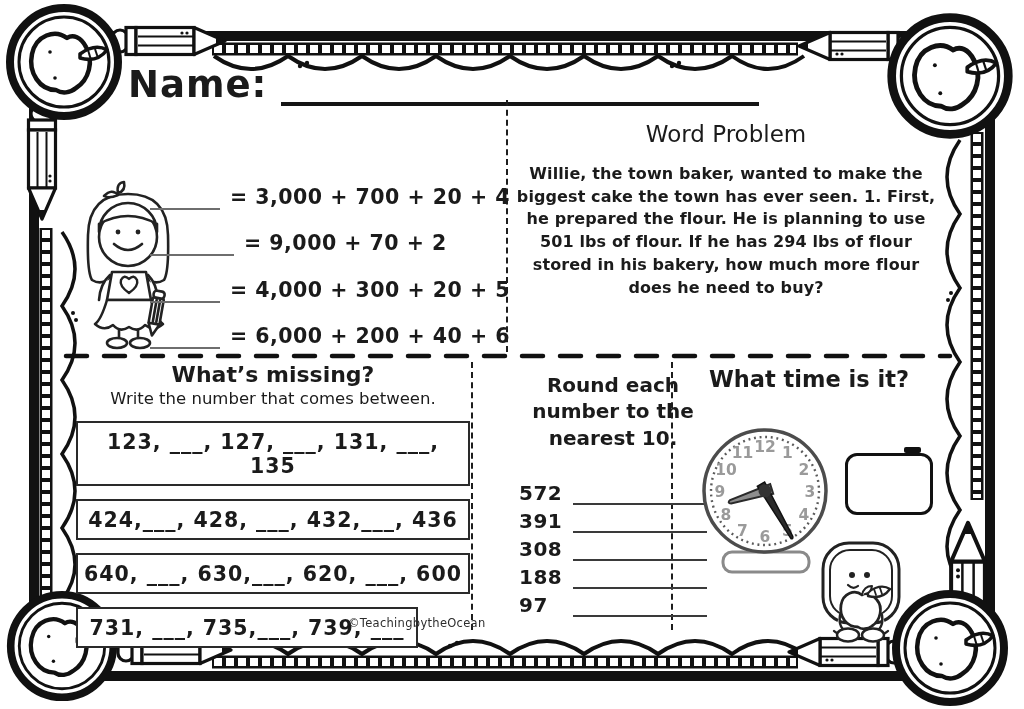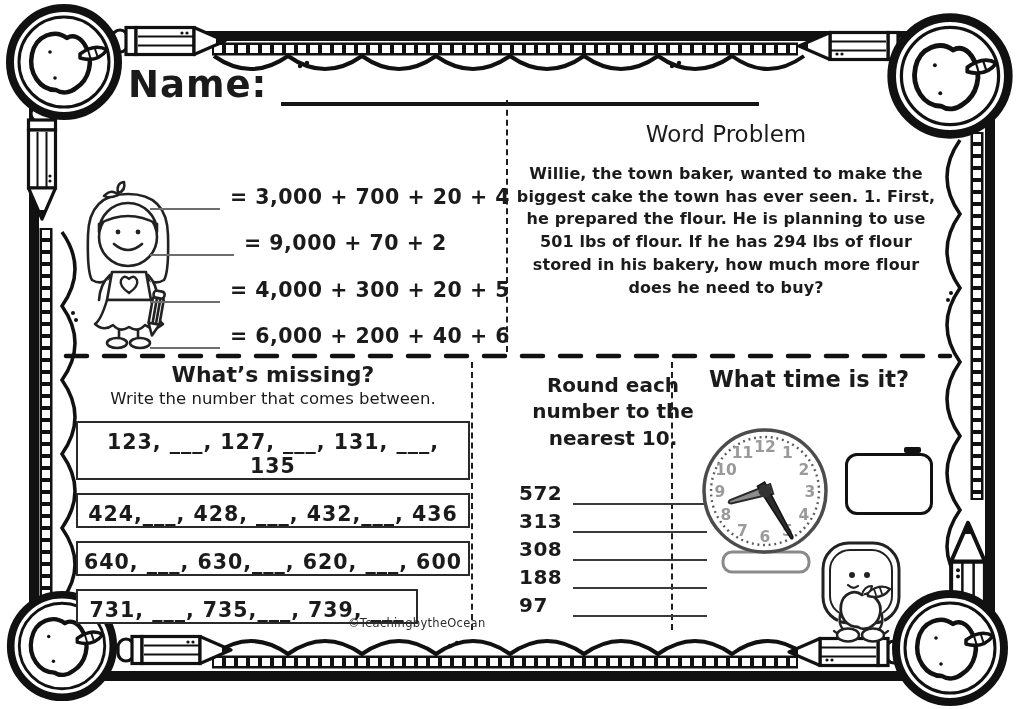--- a/index.html
+++ b/index.html
@@ -33,21 +33,21 @@
   .vdiv-top{left:506px;top:100px;height:252px;}
   .vdiv-b1{left:471px;top:362px;height:268px;}
   .vdiv-b2{left:671px;top:362px;height:268px;}
 
   
   .missing{left:76px;top:362px;width:394px;}
   .ms-title{text-align:center;font-size:22px;font-weight:800;}
   .ms-sub{text-align:center;font-size:16.5px;font-weight:500;margin-top:2px;}
   .num-box{border:2px solid #2a2a2a;background:#fff;text-align:center;
            font-size:20.5px;font-weight:600;letter-spacing:1px;
-           padding:7px 4px 0 4px;margin-top:13px;}
+           padding:7px 4px 6px 4px;margin-top:13px;}
   .num-box.narrow{width:330px;}
   .credit{left:348px;top:616px;font-size:11.5px;font-weight:500;color:#2c2c2c;letter-spacing:0.3px;}
 
   
   .rounding{left:480px;top:372px;width:188px;margin-left:39px;}
   .rd-title{text-align:center;font-size:20px;font-weight:800;line-height:1.32;}
   .rd-rows{margin-top:26px;}
   .rd-row{display:flex;align-items:flex-end;gap:10px;height:28px;}
   .rd-num{font-size:20px;font-weight:600;width:44px;letter-spacing:0.5px;}
   .rd-line{flex:1;border-bottom:2px solid #3a3a3a;height:22px;}
@@ -216,21 +216,21 @@
   <div class="layer credit">©TeachingbytheOcean</div>
 
   <div class="layer rounding">
     <div class="rd-title">Round each number to the nearest 10.</div>
     <div class="rd-rows">
       <div class="rd-row">
         <span class="rd-num">572</span>
         <span class="rd-line"></span>
       </div>
       <div class="rd-row">
-        <span class="rd-num">313</span>
+        <span class="rd-num">391</span>
         <span class="rd-line"></span>
       </div>
       <div class="rd-row">
         <span class="rd-num">308</span>
         <span class="rd-line"></span>
       </div>
       <div class="rd-row">
         <span class="rd-num">188</span>
         <span class="rd-line"></span>
       </div>

